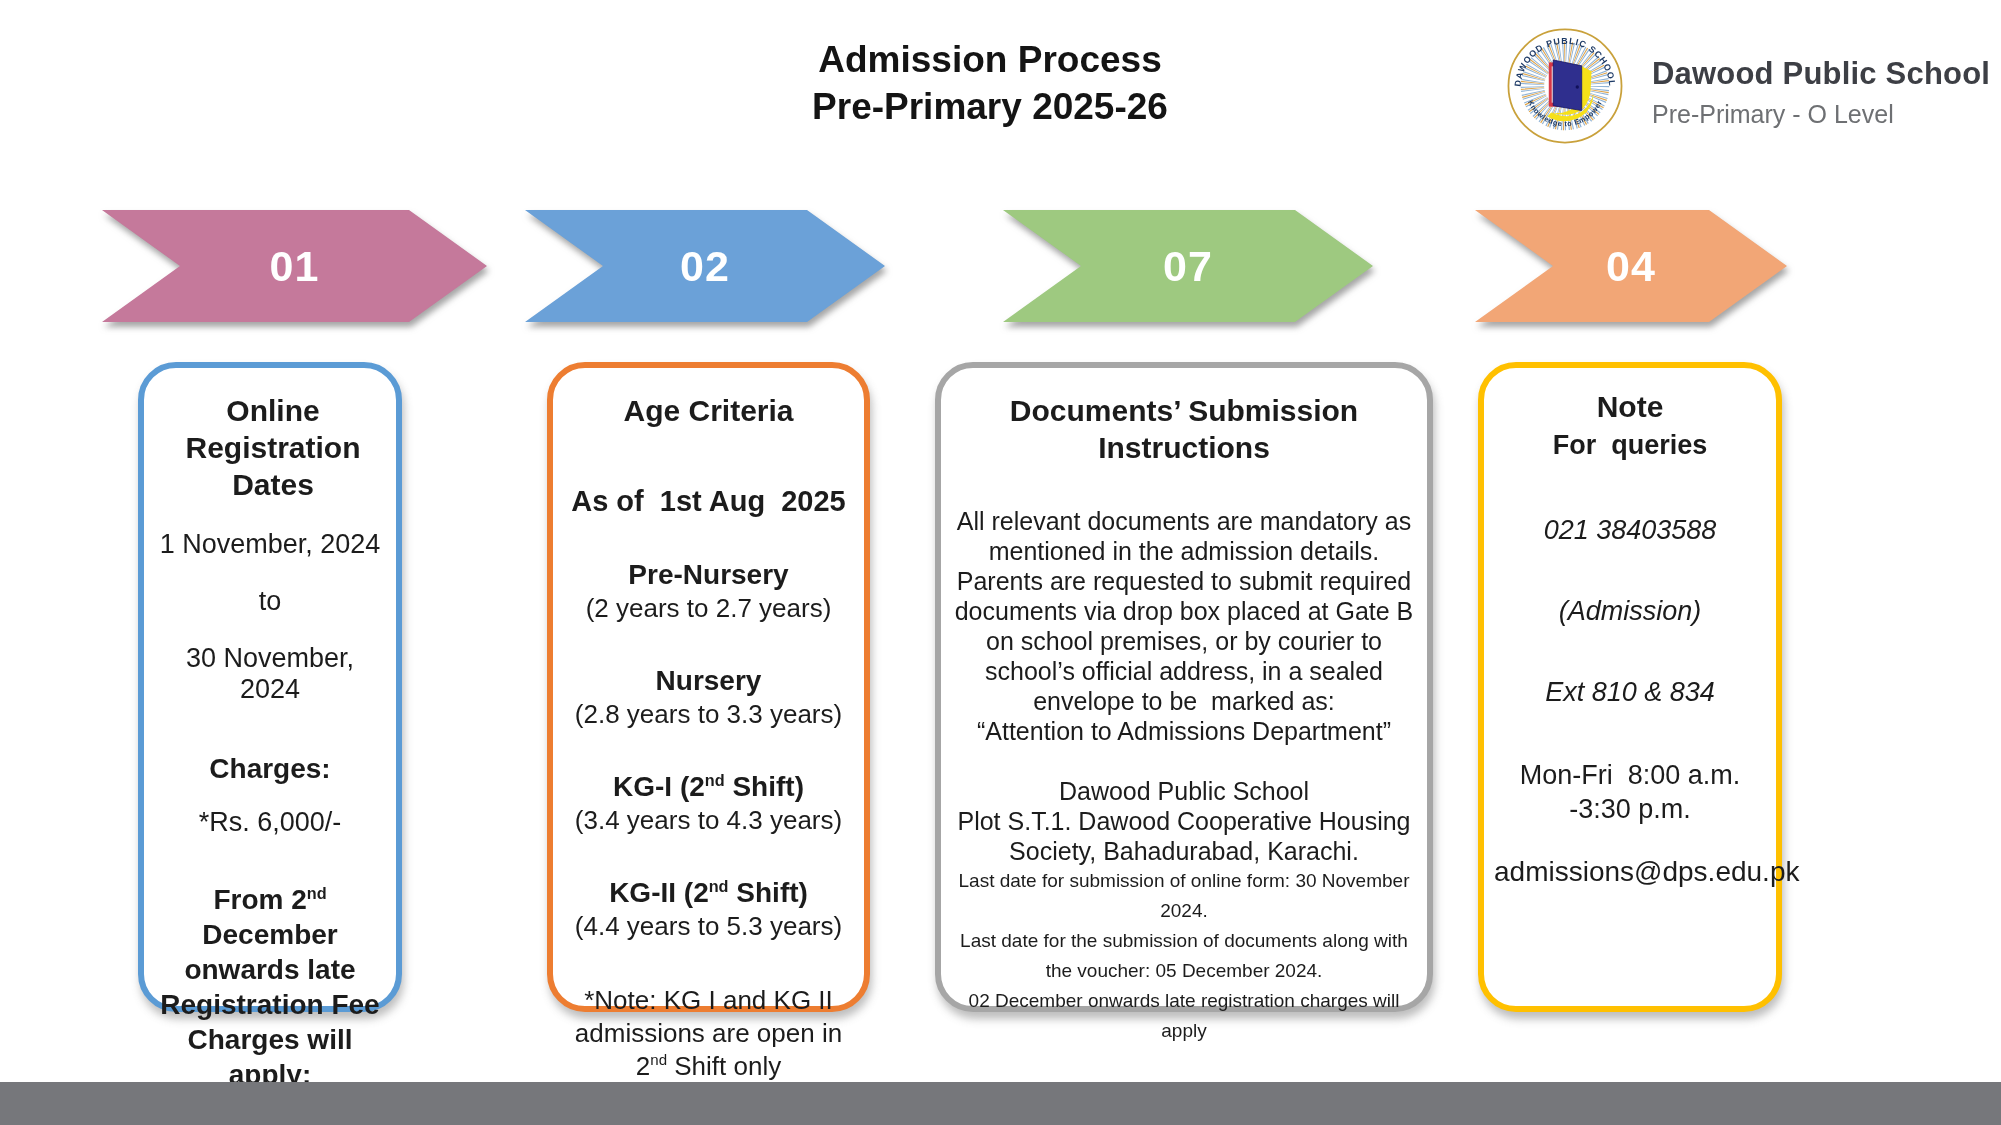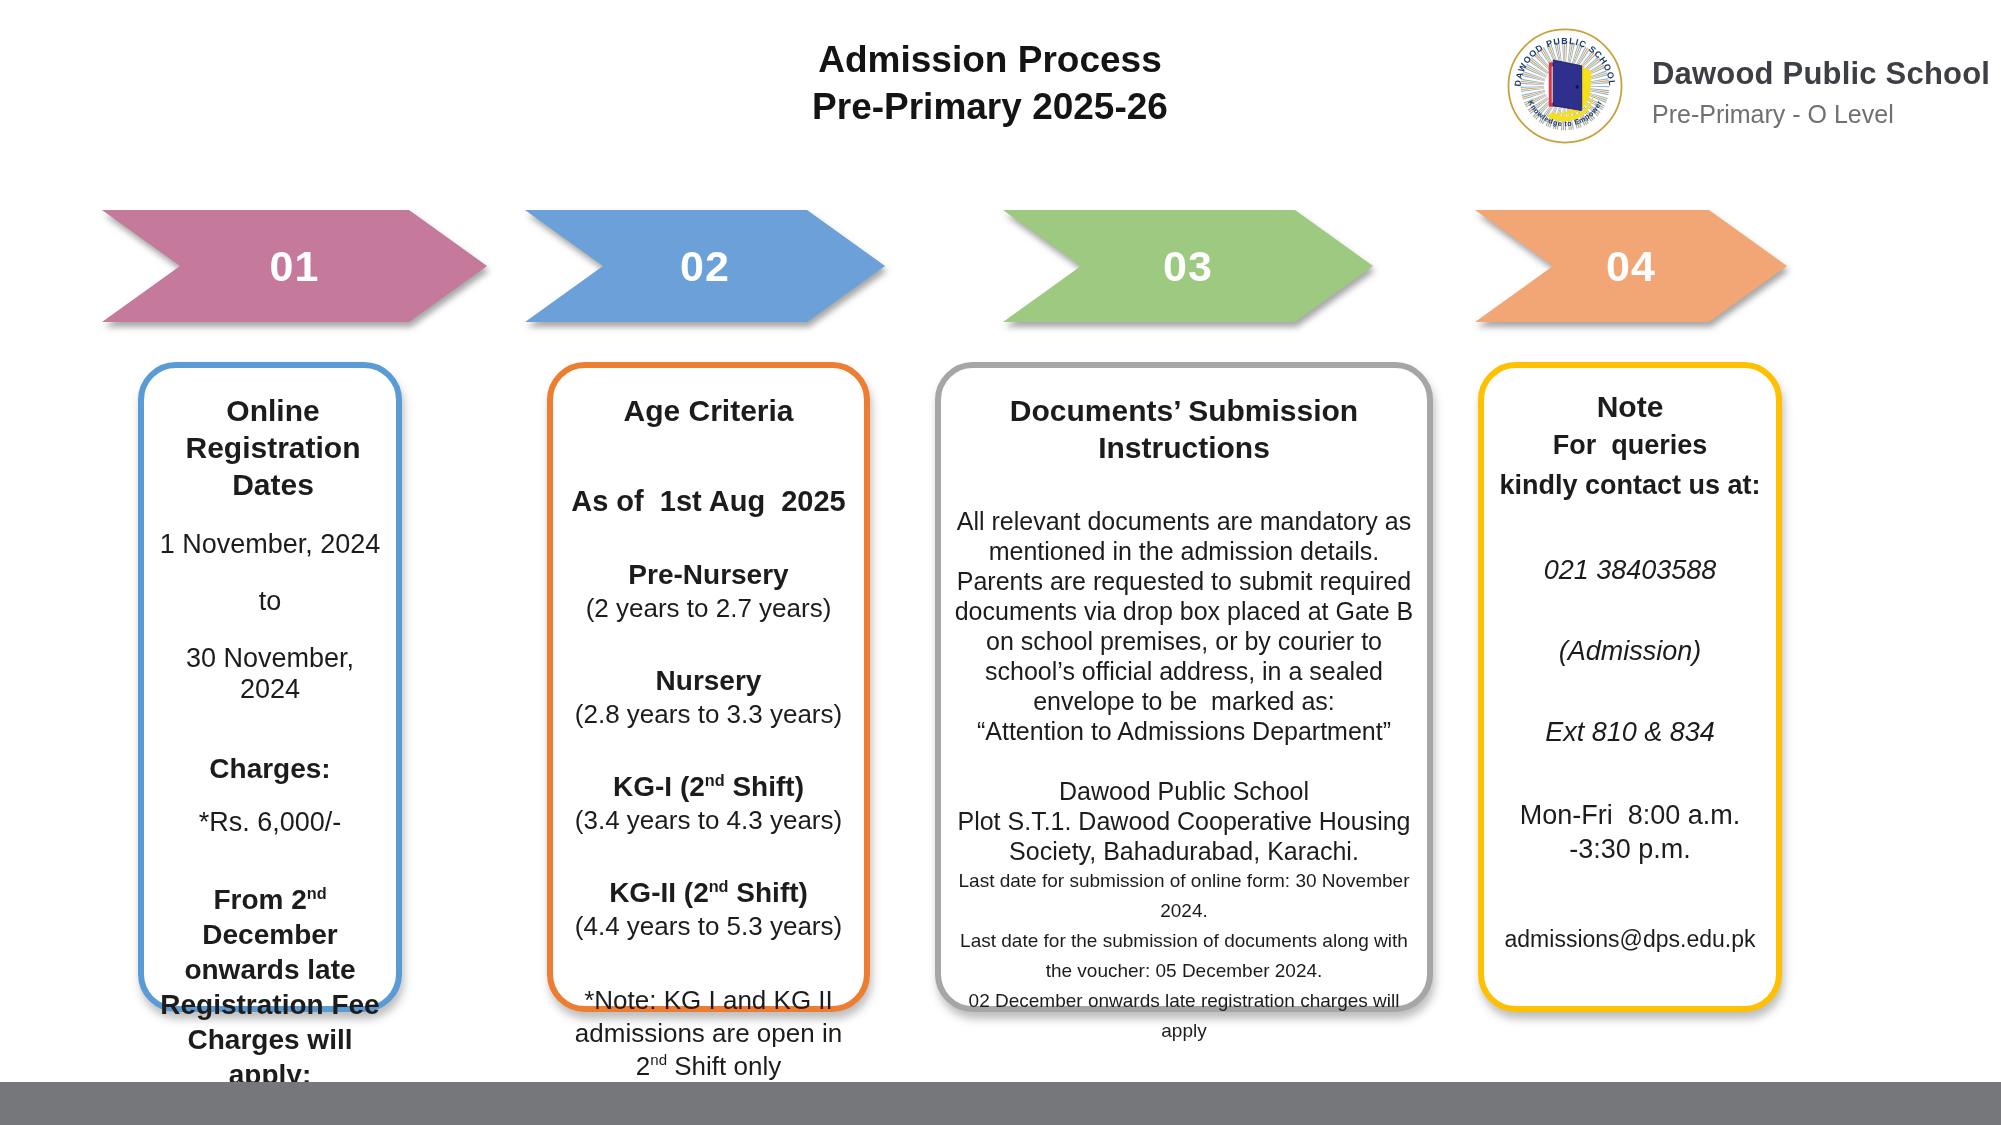--- a/index.html
+++ b/index.html
@@ -48,21 +48,21 @@
   .b3{left:935px;width:498px;padding:0 12px;}
   .b3-para{font-size:25px;line-height:30px;margin-top:40px;}
   .b3-addr{font-size:25px;line-height:30px;margin-top:30px;}
   .b3-dates{font-size:19px;line-height:30px;}
 
   .b4{left:1478px;width:304px;padding:0 10px;}
   .b4-title{margin-top:20px;}
   .b4-sub{font-size:27px;font-weight:700;line-height:40px;}
   .b4-line{font-size:27px;margin-top:50px;font-style:italic;}
   .b4-hours{font-size:27px;line-height:34px;margin-top:50px;}
-  .b4-email{font-size:23px;margin-top:60px;}
+  .b4-email{font-size:28px;margin-top:30px;}
 
   .footer-bar{position:absolute;left:0;top:1082px;width:100%;height:43px;}
 </style>
 </head>
 <body>
 
 <div class="page">
 
   <div class="main-title">
     <div>Admission Process</div>
@@ -102,21 +102,21 @@
       <span class="arrow-num">01</span>
     </div>
   </div>
   <div class="arrow-wrap a2">
     <div class="arrow-shape" style="background: rgb(107, 161, 216);">
       <span class="arrow-num">02</span>
     </div>
   </div>
   <div class="arrow-wrap a3">
     <div class="arrow-shape" style="background: rgb(158, 201, 128);">
-      <span class="arrow-num">03</span>
+      <span class="arrow-num">07</span>
     </div>
   </div>
   <div class="arrow-wrap a4">
     <div class="arrow-shape" style="background: rgb(242, 166, 118);">
       <span class="arrow-num">04</span>
     </div>
   </div>
 
   <div class="box b1" style="border-color: rgb(91, 155, 213);">
     <div class="box-title b1-title t">Online Registration Dates</div>
@@ -162,21 +162,20 @@
       <div class="t">Plot S.T.1. Dawood Cooperative Housing Society, Bahadurabad, Karachi.</div>
     </div>
     <div class="b3-dates t">Last date for submission of online form: 30 November 2024.
 Last date for the submission of documents along with the voucher: 05 December 2024.
 02 December onwards late registration charges will apply</div>
   </div>
 
   <div class="box b4" style="border-color: rgb(255, 192, 0);">
     <div class="box-title b4-title t">Note</div>
     <div class="b4-sub t">For  queries</div>
-    <div class="b4-sub t">kindly contact us at:</div>
     <div class="b4-line t">021 38403588</div>
     <div class="b4-line t">(Admission)</div>
     <div class="b4-line t">Ext 810 &amp; 834</div>
     <div class="b4-hours t">Mon-Fri  8:00 a.m. -3:30 p.m.</div>
     <div class="b4-email t">admissions@dps.edu.pk</div>
   </div>
 
   <div class="footer-bar" style="background: rgb(118, 119, 123);"></div>
 
 </div>

